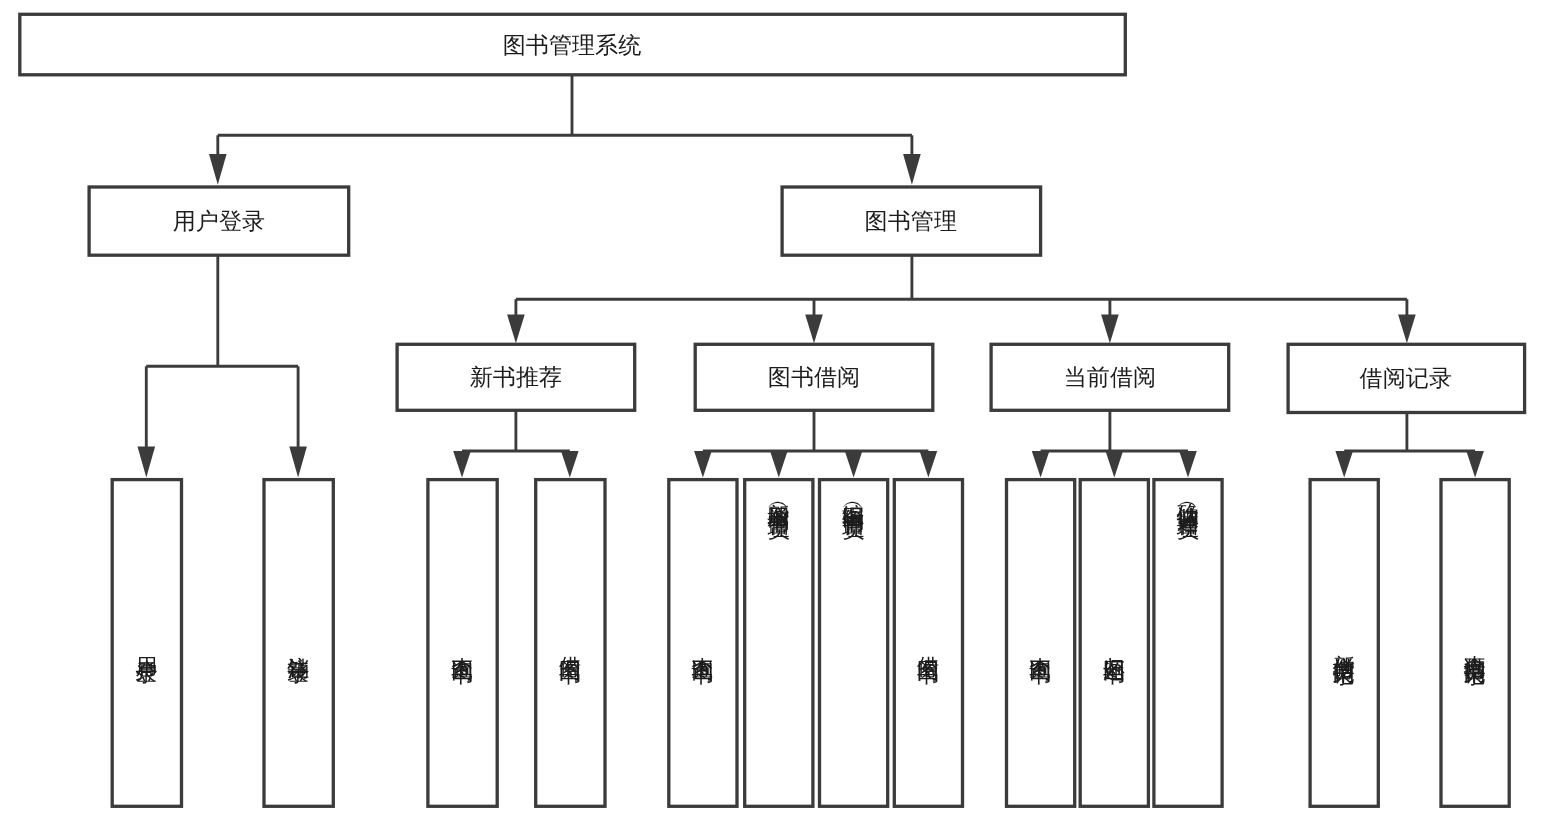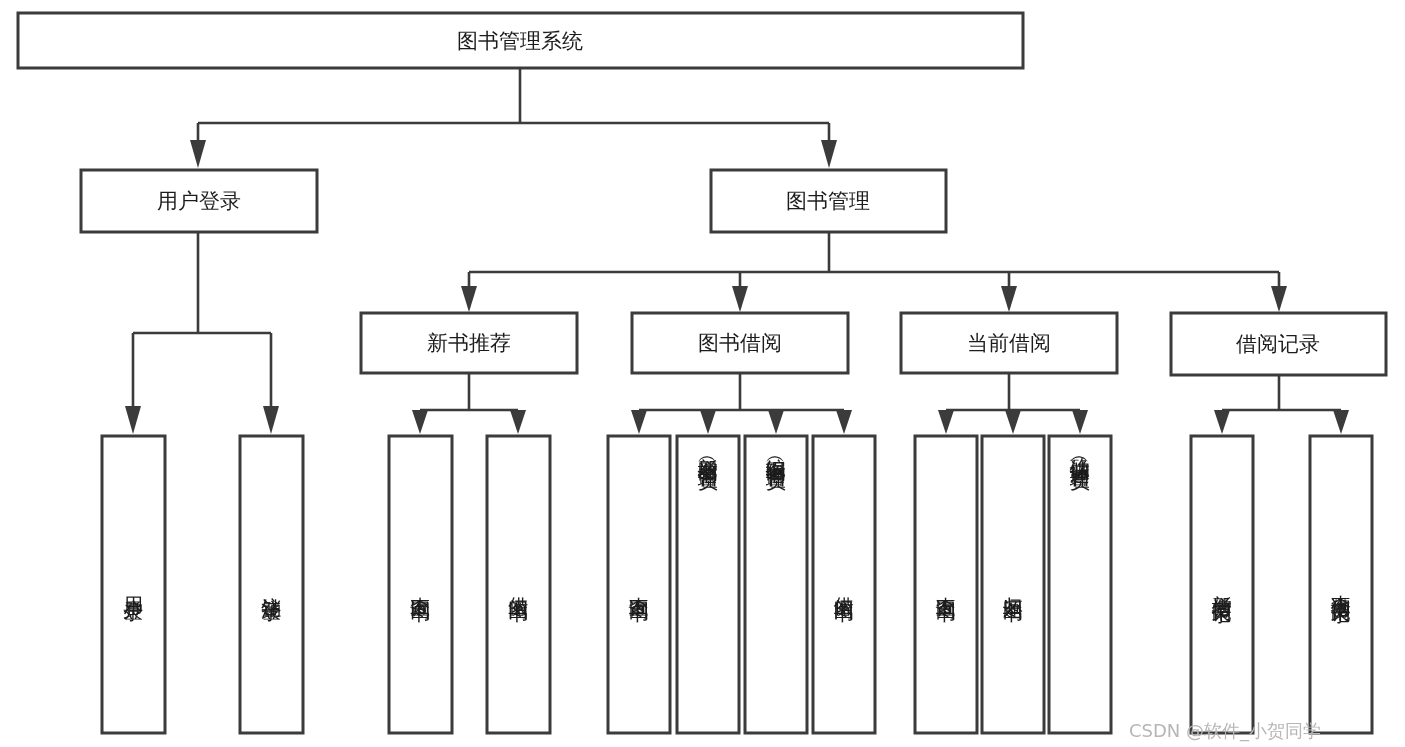--- a/index.html
+++ b/index.html
@@ -193,14 +193,13 @@
   <div class="vert-label top-aligned" style="left:745px; top:442px; width:62px; height:291px;">编辑图书（管理员）</div>
   <div class="vert-label" style="left:813px; top:436px; width:62px; height:297px;">借阅图书</div>
 
   <div class="vert-label" style="left:915px; top:436px; width:62px; height:297px;">查询图书</div>
   <div class="vert-label" style="left:982px; top:436px; width:62px; height:297px;">归还图书</div>
   <div class="vert-label top-aligned" style="left:1049px; top:442px; width:62px; height:291px;">确认归还（管理员）</div>
 
   <div class="vert-label" style="left:1191px; top:436px; width:62px; height:297px;">新增借阅记录</div>
   <div class="vert-label" style="left:1310px; top:436px; width:62px; height:297px;">查询借阅记录</div>
 
-  <div class="watermark">CSDN @软件_小贺同学</div>
 </div>
 
 </body></html>

